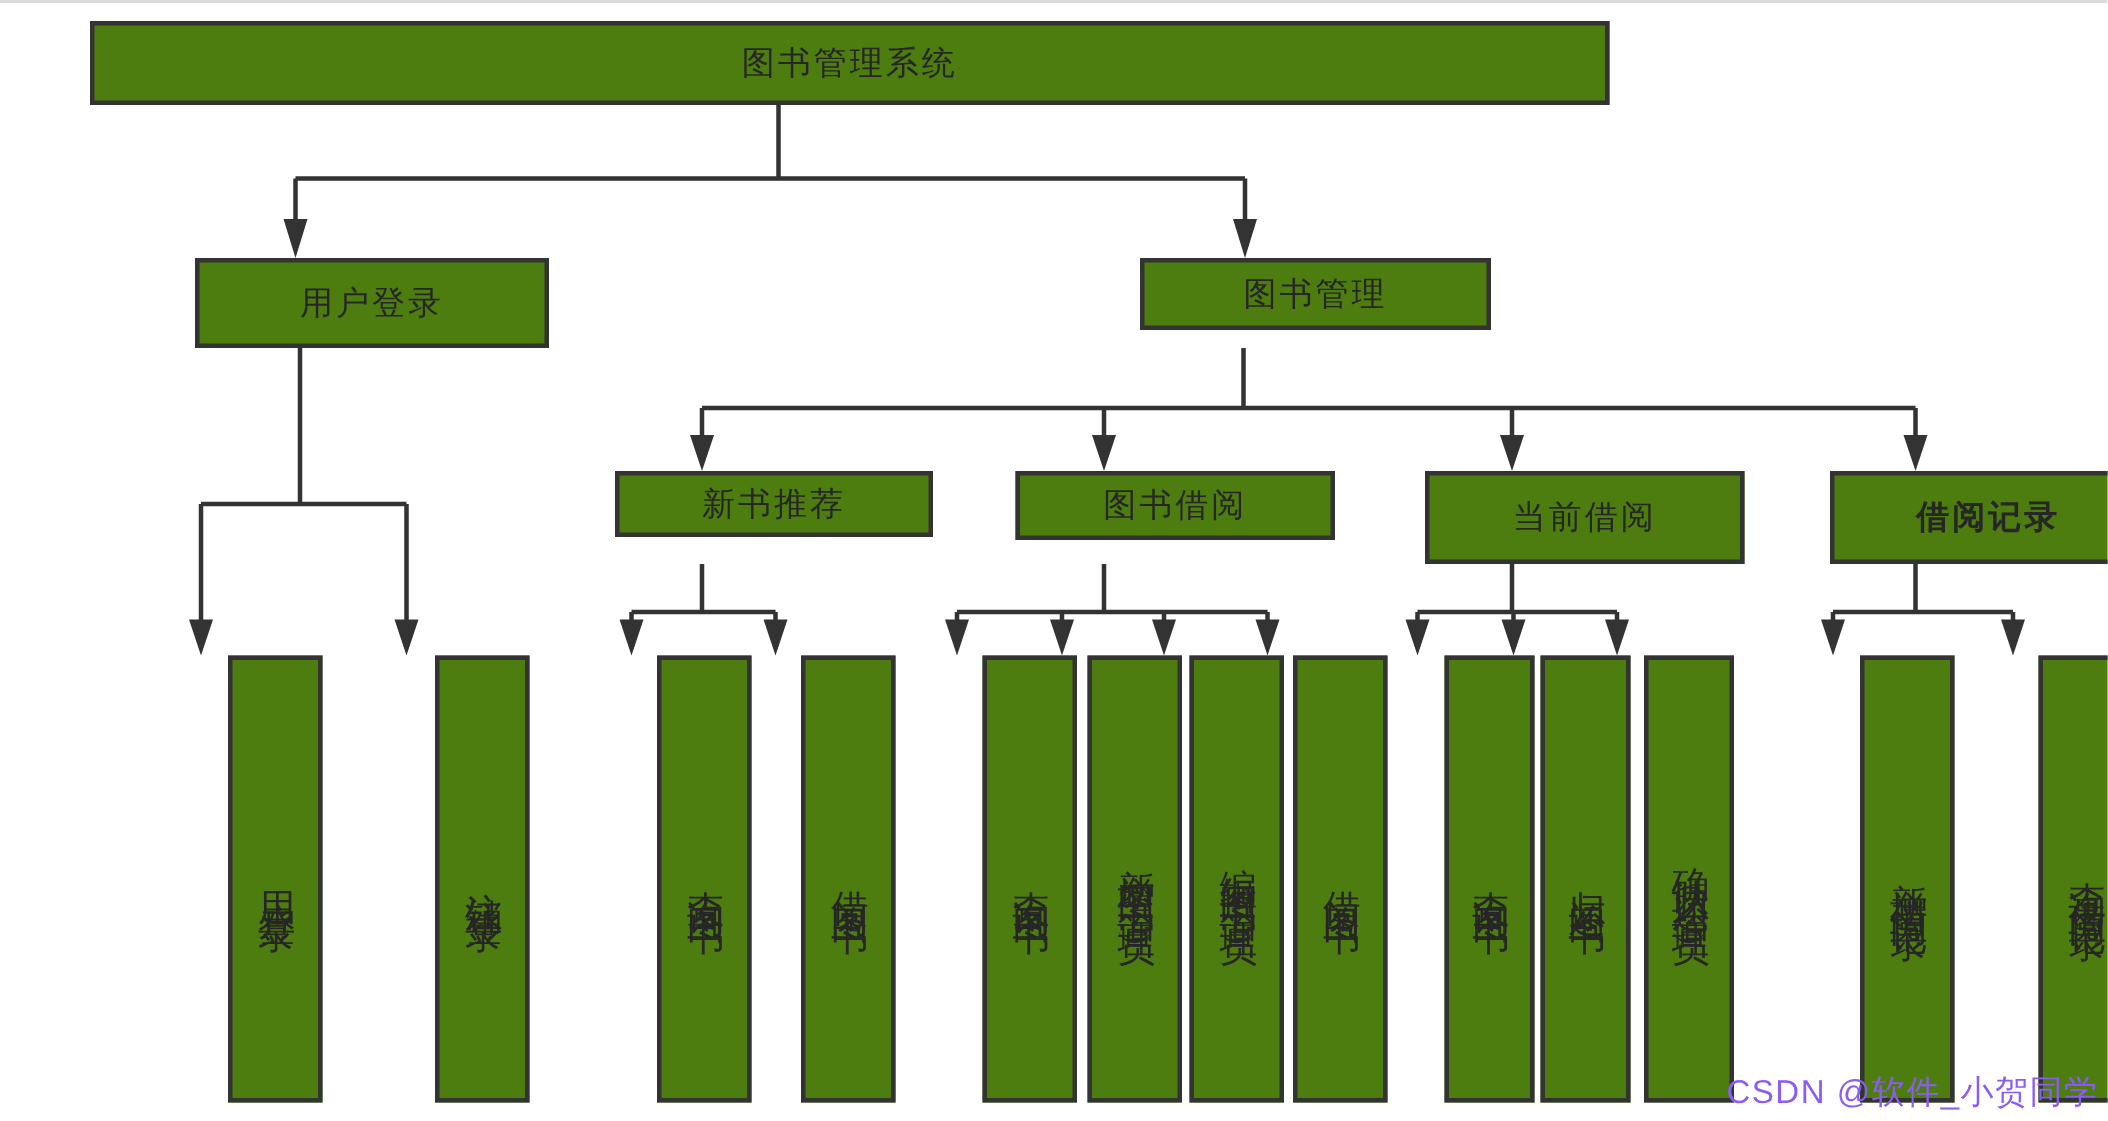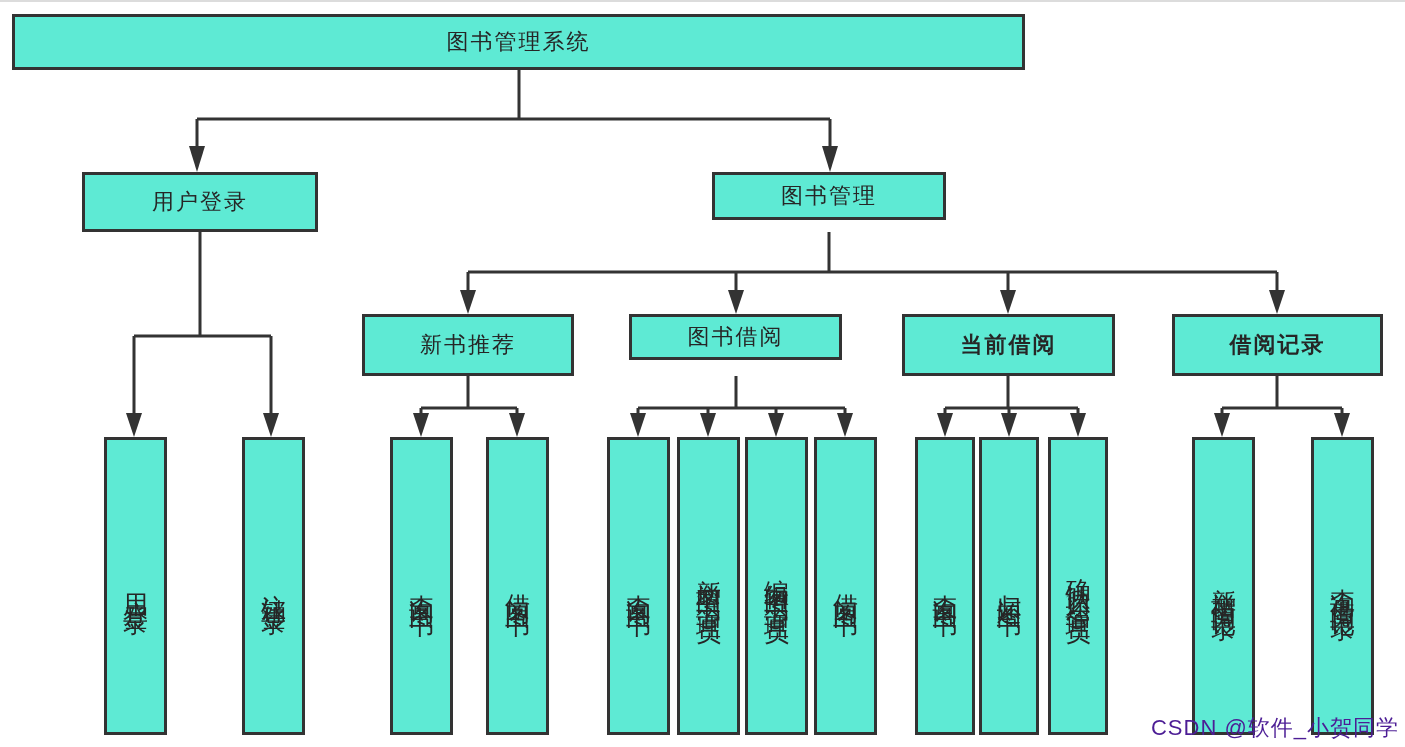--- a/index.html
+++ b/index.html
@@ -8,56 +8,57 @@
     font-family: "Liberation Sans", "DejaVu Sans", sans-serif;
     color: #262626;
   }
   .top-hairline {
     position: absolute; left: 0; top: 0; width: 1405px; height: 2px;
     background: #dcdcdc;
   }
   svg.connectors { position: absolute; left: 0; top: 0; }
   .node {
     position: absolute; box-sizing: border-box;
-    border: 3px solid #333333; background: #5eead4;
+    border: 3px solid #333333; background: #4d7c0f;
     display: flex; align-items: center; justify-content: center;
     z-index: 2;
+    margin-left: 48px;
   }
   .h-label { font-size: 22px; letter-spacing: 2px; white-space: nowrap; }
   .leaf .v-label {
     writing-mode: vertical-rl; text-orientation: mixed;
     font-size: 25px; letter-spacing: 6px; line-height: 1;
     white-space: nowrap;
   }
   
   #b-root { left: 12px;  top: 14px;  width: 1013px; height: 56px; }
   #b-user { left: 82px;  top: 172px; width: 236px;  height: 60px; }
   #b-mgmt { left: 712px; top: 172px; width: 234px;  height: 48px; }
-  #b-l3-1 { left: 362px;  top: 314px; width: 212px; height: 62px; }
+  #b-l3-1 { left: 362px;  top: 314px; width: 212px; height: 44px; }
   #b-l3-2 { left: 629px;  top: 314px; width: 213px; height: 46px; }
-  #b-l3-3 { left: 902px;  top: 314px; width: 213px; height: 62px; font-weight: bold; }
+  #b-l3-3 { left: 902px;  top: 314px; width: 213px; height: 62px; }
   #b-l3-4 { left: 1172px; top: 314px; width: 211px; height: 62px; font-weight: bold; }
   
   .leaf { top: 437px; height: 298px; }
   #lf-1  { left: 104px;  width: 63px; }
   #lf-2  { left: 242px;  width: 63px; }
   #lf-3  { left: 390px;  width: 63px; }
   #lf-4  { left: 486px;  width: 63px; }
   #lf-5  { left: 607px;  width: 63px; }
   #lf-6  { left: 677px;  width: 63px; }
   #lf-7  { left: 745px;  width: 63px; }
   #lf-8  { left: 814px;  width: 63px; }
   #lf-9  { left: 915px;  width: 60px; }
   #lf-10 { left: 979px;  width: 60px; }
   #lf-11 { left: 1048px; width: 60px; }
   #lf-12 { left: 1192px; width: 63px; }
   #lf-13 { left: 1311px; width: 63px; }
   .watermark {
     position: absolute; right: 6px; bottom: 4px;
-    font-size: 22px; color: #4c1d95; letter-spacing: 1px;
+    font-size: 22px; color: #8b5cf6; letter-spacing: 1px;
     z-index: 3; white-space: nowrap;
   }
 </style>
 </head>
 <body>
 
 <div class="top-hairline"></div>
 
 <svg class="connectors" width="1405" height="747" viewBox="0 0 1405 747">
   <g stroke="#333333" stroke-width="3" fill="none">

